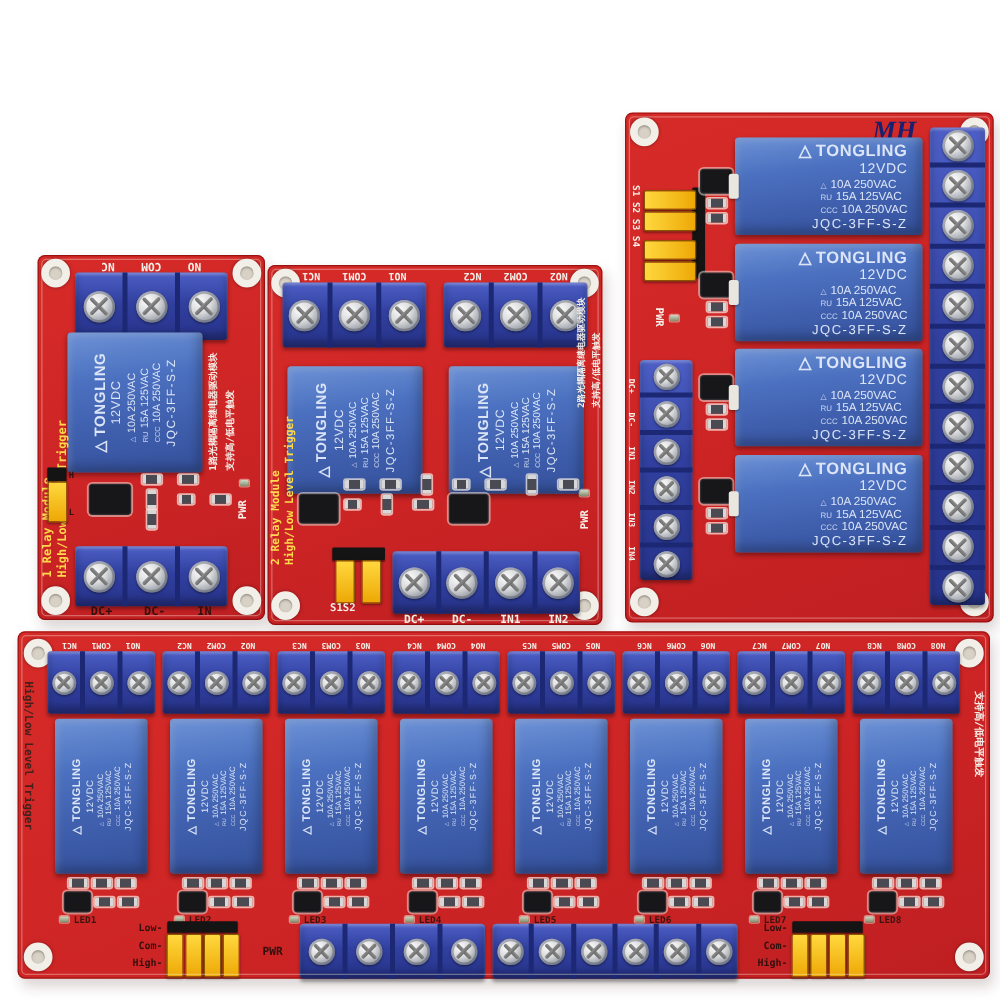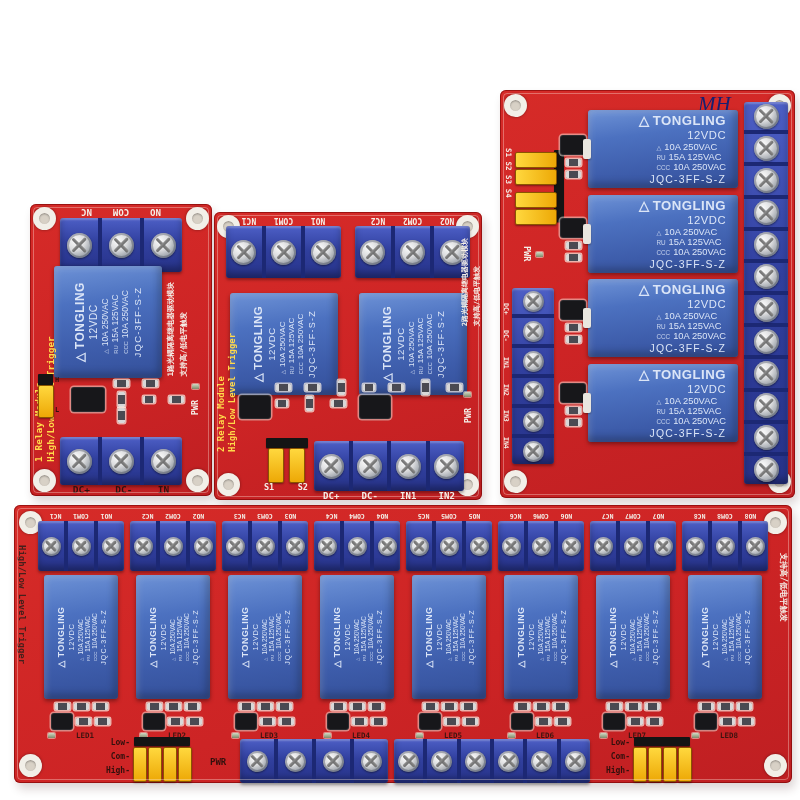--- a/index.html
+++ b/index.html
@@ -77,21 +77,21 @@
   .leddot{position:absolute;width:7px;height:5px;border-radius:1px;
     background:linear-gradient(#d2d9c3,#7e8a6a);box-shadow:0 0 0 1px rgba(250,240,230,.5)}
   
   .m8-channels{position:absolute;left:24px;right:24px;top:6px;display:flex;justify-content:space-between}
   .chan8{width:86px;display:flex;flex-direction:column;align-items:center}
   .chan8 .toplabels{width:100%;font-size:6.5px;height:10px}
   .chan8 .tblock{position:relative;width:86px;height:50px}
   .chan8 .relay-v{width:74px;height:124px;margin-top:4px}
   .c8row{display:flex;align-items:center;gap:4px;margin-top:4px}
   .c8row .ic,.c8row .smd{position:relative}
-  .ledrow{display:flex;align-items:center;gap:21px;margin-top:2px;align-self:flex-start;margin-left:10px}
+  .ledrow{display:flex;align-items:center;gap:4px;margin-top:2px;align-self:flex-start;margin-left:10px}
   .ledrow .leddot{position:relative}
   .led-label{font-size:7.5px;font-weight:bold;color:#3d1410}
   
   .m2-channels{position:absolute;left:10px;top:3px;display:flex;gap:10px}
   .chan2{width:119px;display:flex;flex-direction:column;align-items:center}
   .chan2 .toplabels{width:100%;font-size:8px;height:11px}
   .chan2 .tblock{position:relative;width:115px;height:52px}
   .chan2 .relay-v{width:108px;height:102px;margin-top:15px}
   
   .m4-relays{position:absolute;left:88px;top:20px;width:150px;height:332px;
@@ -348,21 +348,21 @@
   <i class="smd"></i>
 
   <i class="smd"></i>
 
   <i class="smd"></i>
 </div>
 
     <div class="jcap" style="left:52px;top:226px;width:42px;height:10px"></div>
     <div class="jumper" style="left:54px;top:236px;width:14px;height:33px"></div>
     <div class="jumper" style="left:75px;top:236px;width:14px;height:33px"></div>
-    <div style="position:absolute;left:50px;top:270px;width:44px;display:flex;justify-content:space-between;font-size:8.5px" class="silk-w">
+    <div style="position:absolute;left:50px;top:270px;width:44px;display:flex;font-size:8.5px" class="silk-w">
       <span>S1</span>
       <span>S2</span>
     </div>
 
     <div class="tblock sz25" style="left:100px;top:229px;width:150px;height:50px">
       <div class="tb-screws">
   <div class="cell">
             <div class="screw"></div>
           </div>
 
@@ -397,21 +397,21 @@
   <div id="m4" class="pcb" style="left:500px;top:90px;width:295px;height:408px">
     <div class="hole" style="left:4px;top:4px"></div>
     <div class="hole" style="right:4px;top:4px"></div>
     <div class="hole" style="left:4px;bottom:5px"></div>
     <div class="hole" style="right:4px;bottom:5px"></div>
 
     <div style="position:absolute;left:52px;top:21px;width:160px;text-align:right;line-height:11px">
       <div class="silk-w" style="font-size:10px">4 Relay Module</div>
       <div class="silk-w" style="font-size:9px">High/Low Level Trigger</div>
     </div>
-    <div style="position:absolute;left:198px;top:2px;font-family:'Liberation Serif',serif;font-style:italic;font-weight:normal;font-size:21px;color:#182070">MH</div>
+    <div style="position:absolute;left:198px;top:2px;font-family:'Liberation Serif',serif;font-style:italic;font-weight:bold;font-size:21px;color:#182070">MH</div>
 
     <span class="v-down silk-w" style="position:absolute;left:4px;top:58px;font-size:7.5px">S1 S2 S3 S4</span>
     <div class="jcap" style="left:54px;top:60px;width:10px;height:72px"></div>
     <div class="jumper jumper-h" style="left:15px;top:62px;width:40px;height:14px"></div>
     <div class="jumper jumper-h" style="left:15px;top:79px;width:40px;height:14px"></div>
     <div class="jumper jumper-h" style="left:15px;top:102px;width:40px;height:14px"></div>
     <div class="jumper jumper-h" style="left:15px;top:119px;width:40px;height:14px"></div>
 
     <span class="v-down silk-w" style="position:absolute;left:22px;top:156px;font-size:8.5px">PWR</span>
     <span class="leddot" style="left:36px;top:162px"></span>

